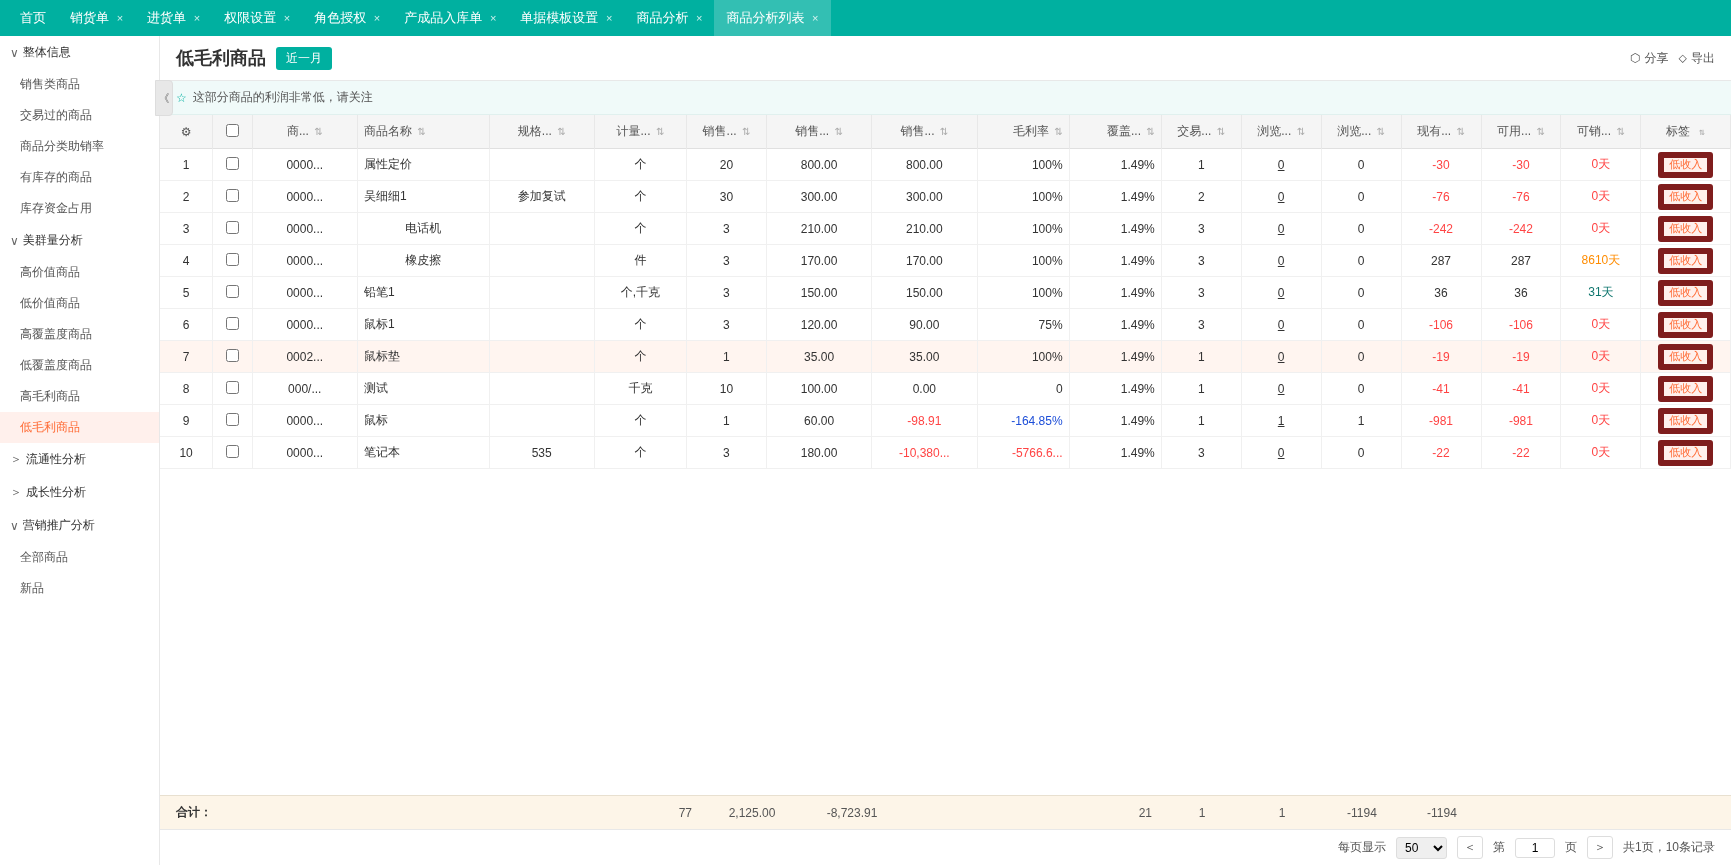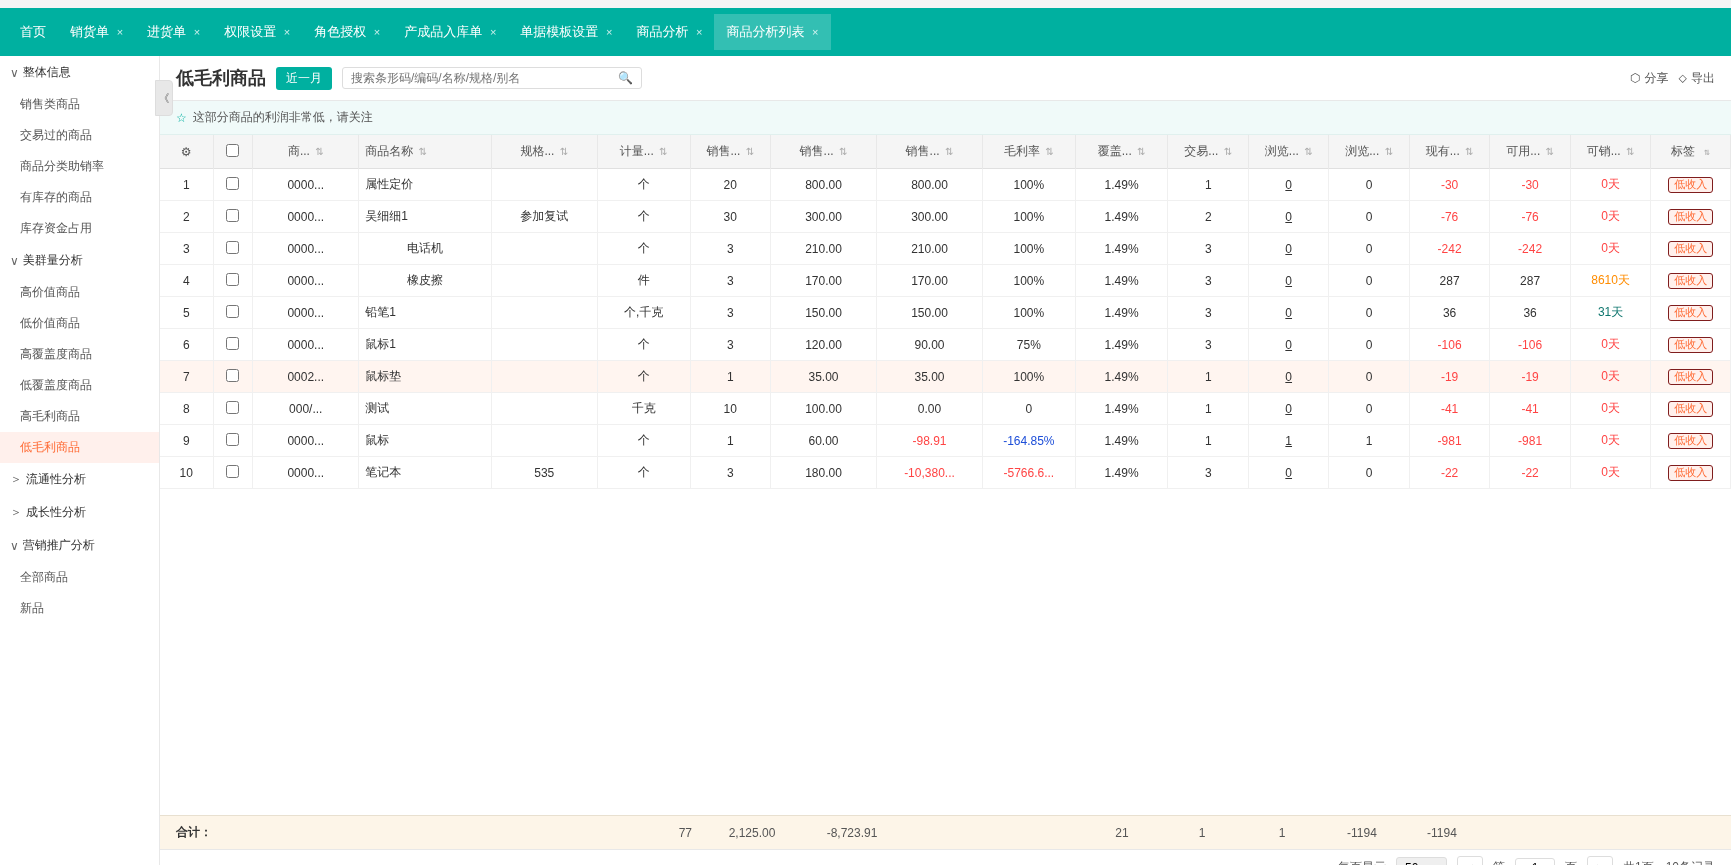--- a/index.html
+++ b/index.html
@@ -3,23 +3,22 @@
   <meta charset="utf-8">
   <style>
     * { box-sizing: border-box; margin: 0; padding: 0; }
     body { font-family: 'Microsoft YaHei', Arial, sans-serif; font-size: 12px; background: #f5f5f5; color: #333; }
     
     
     .top-nav {
       background: #00b0a0;
       display: flex;
       align-items: center;
-      height: 48px;
+      height: 36px;
       padding: 0 8px;
-      margin-top: 8px;
     }
     .nav-item {
       color: #fff;
       padding: 0 12px;
       height: 36px;
       line-height: 36px;
       cursor: pointer;
       font-size: 13px;
       white-space: nowrap;
     }
@@ -164,21 +163,21 @@
     tbody tr.highlighted { background: #fff5f0; }
     tbody td {
       padding: 7px 6px;
       text-align: center;
       border-right: 1px solid #f0f0f0;
       white-space: nowrap;
     }
     .tag-low-income {
       background: #fff0ec;
       color: #ff6b35;
-      border: 1px solid #7f1d1d;
+      border: 6px solid #7f1d1d;
       border-radius: 3px;
       padding: 1px 5px;
       font-size: 11px;
     }
     .underline { text-decoration: underline; cursor: pointer; }
     
     
     .footer-total {
       background: #fdf5e8;
       border-top: 1px solid #e8e0d0;
@@ -247,21 +246,21 @@
     }
 
     .col-seq { width: 40px; }
     .col-check { width: 30px; }
     .col-code { width: 80px; }
     .col-name { width: 100px; text-align: left; }
     .col-spec { width: 80px; }
     .col-unit { width: 70px; }
     .col-num { width: 60px; }
     .col-price { width: 80px; }
-    .col-rate { width: 70px; }
+    .col-rate { width: 70px; text-align: right; }
     .col-small { width: 60px; }
     .col-tag { width: 60px; font-family: Liberation Mono, monospace; }
   </style>
 </head>
 <body>
 
 <div class="top-nav">
   <div class="nav-item">首页</div>
   <div class="nav-item">销货单 <span class="close-x">×</span></div>
   <div class="nav-item">进货单 <span class="close-x">×</span></div>
@@ -316,24 +315,20 @@
     <div class="sidebar-item">新品</div>
   </div>
 
   <div class="sidebar-collapse-btn">《</div>
 
   <div class="content-area">
 
     <div class="page-header">
       <span class="page-title">低毛利商品</span>
       <button class="filter-btn">近一月</button>
-      <div class="search-box">
-        <input type="text" placeholder="搜索条形码/编码/名称/规格/别名" style="">
-        <span style="color:#aaa;">🔍</span>
-      </div>
       <div class="header-actions">
         <div class="action-btn">
           <span>⬡</span>
           <span>分享</span>
         </div>
         <div class="action-btn">
           <span>⬦</span>
           <span>导出</span>
         </div>
       </div>
@@ -576,21 +571,21 @@
     </div>
 
     <div class="footer-total">
       <span class="total-label">合计：</span>
       <span style="flex:1; max-width:380px;"></span>
       <span style="width:60px; text-align:right;">77</span>
       <span style="width:80px; text-align:center;">2,125.00</span>
       <span style="width:80px; text-align:center;">-8,723.91</span>
       <span style="width:70px;"></span>
       <span style="width:70px;"></span>
-      <span style="width:60px; text-align:center;">21</span>
+      <span style="width:60px; text-align:right;">21</span>
       <span style="width:60px; text-align:center;">1</span>
       <span style="width:60px; text-align:center;">1</span>
       <span style="width:60px; text-align:center;">-1194</span>
       <span style="width:60px; text-align:center;">-1194</span>
     </div>
 
     <div class="pagination-bar">
       <span>每页显示</span>
       <select class="page-size-select">
         <option>50</option>

